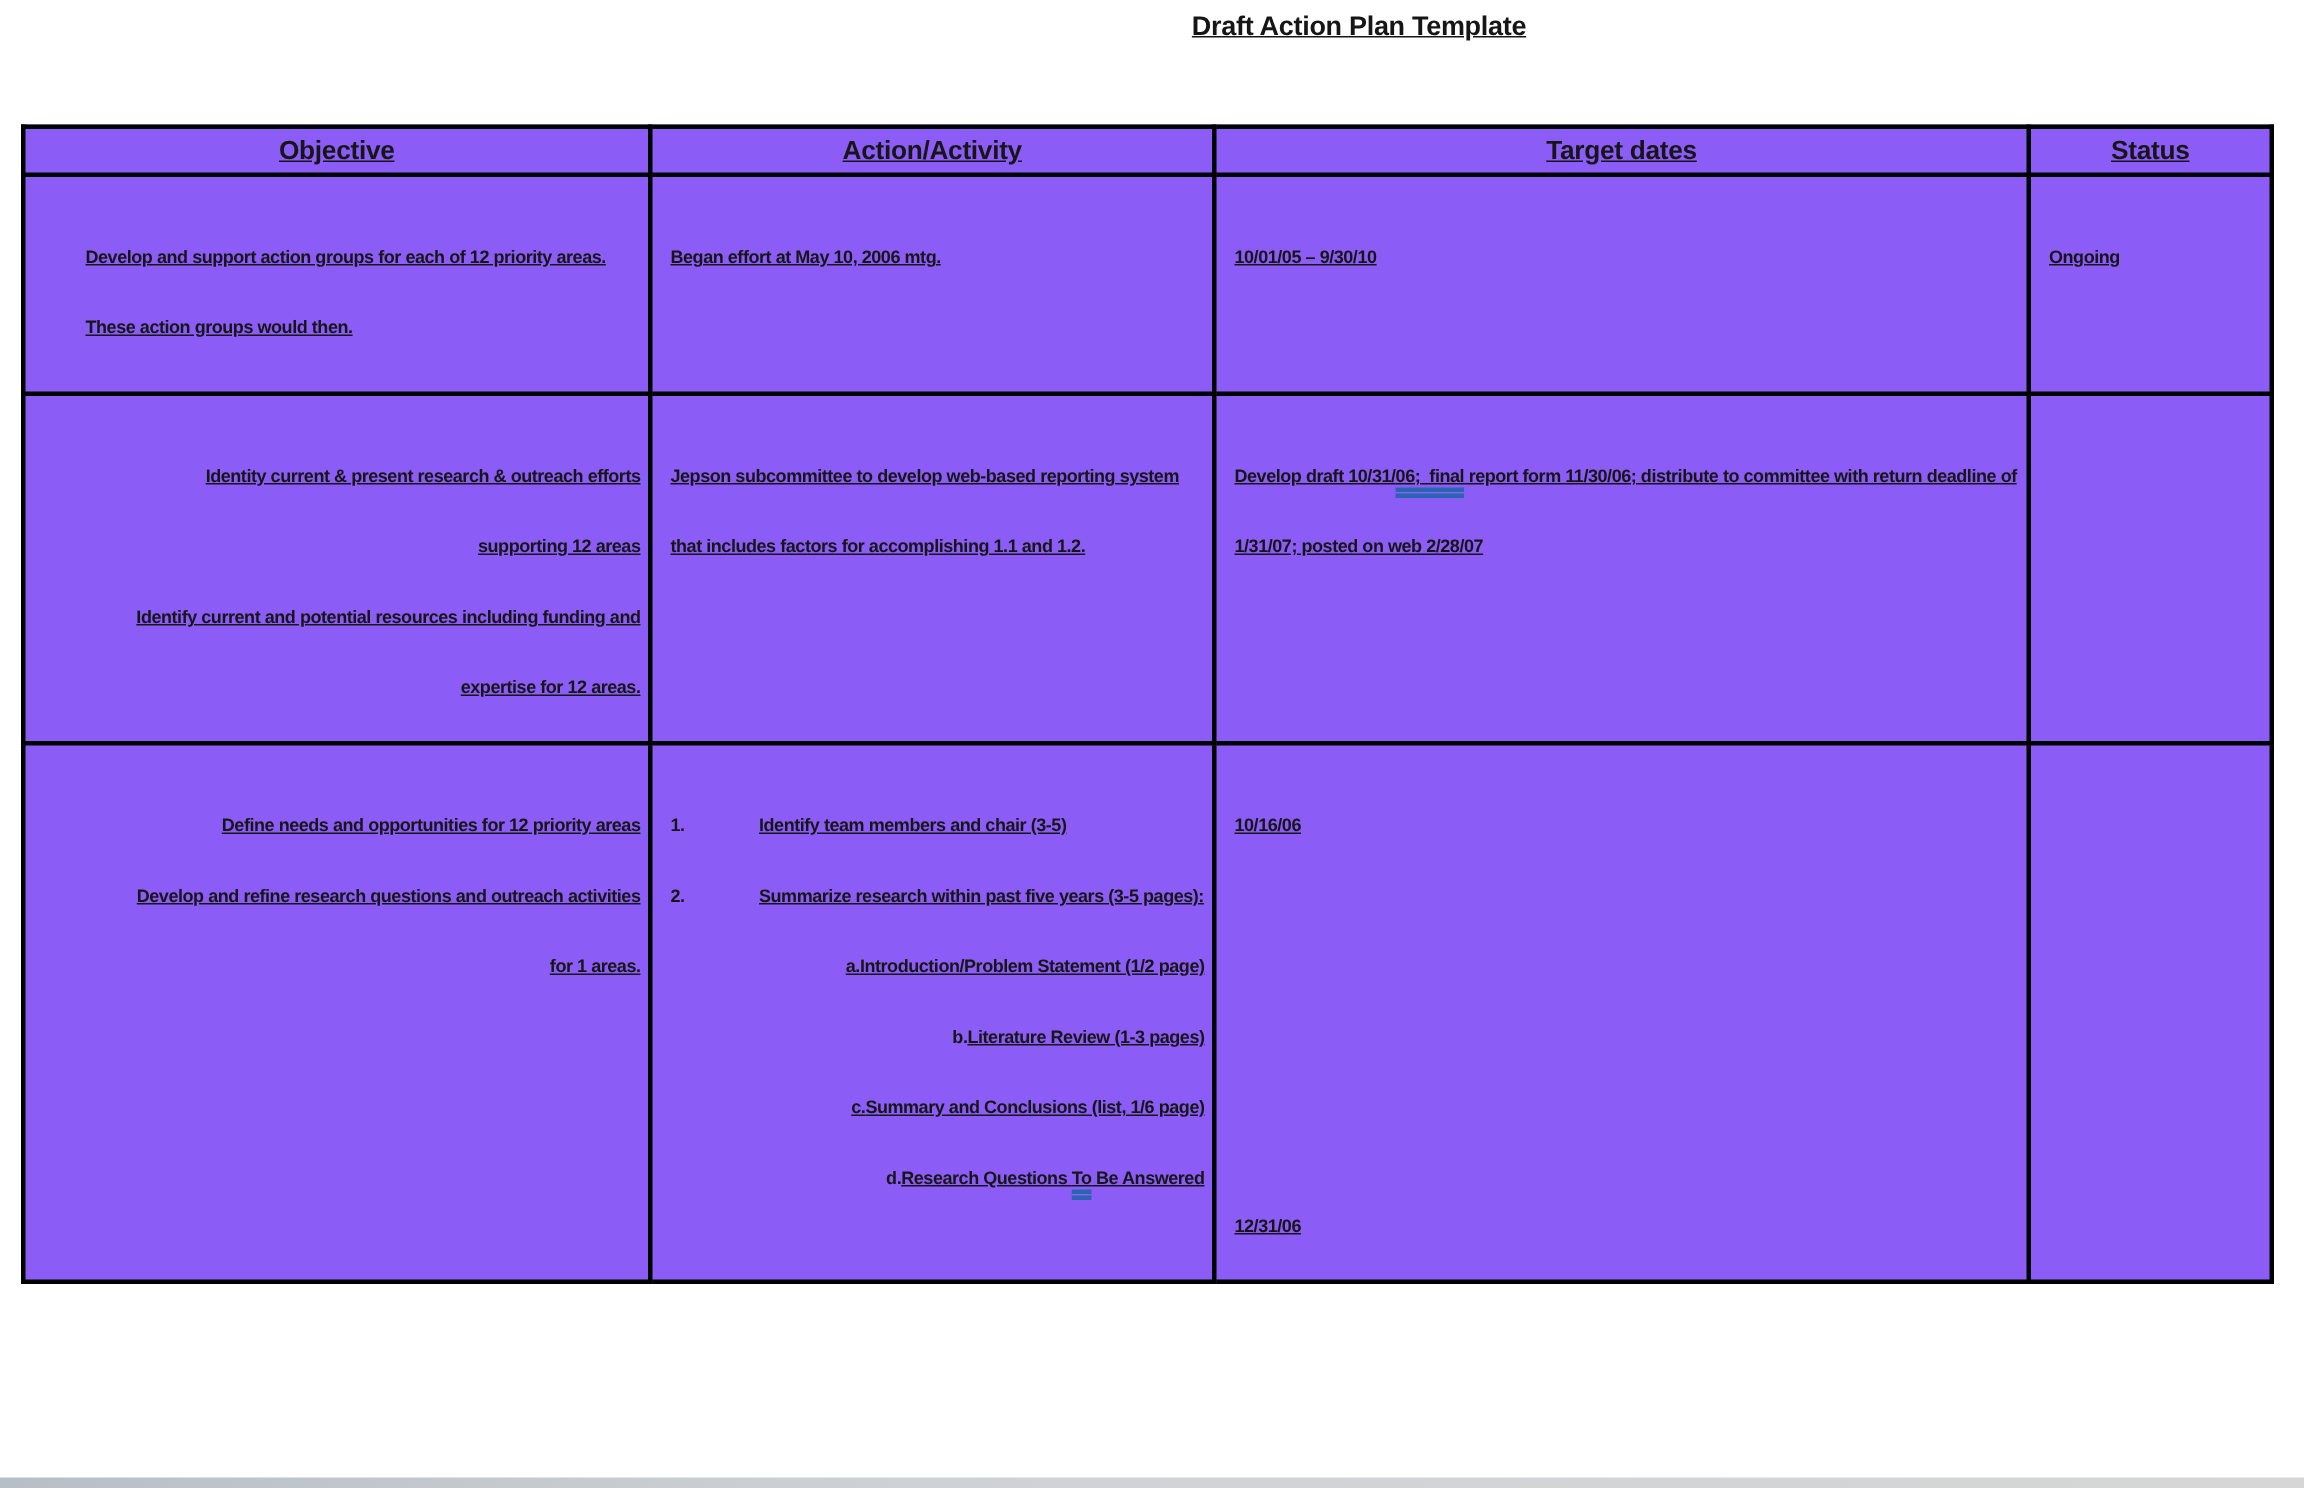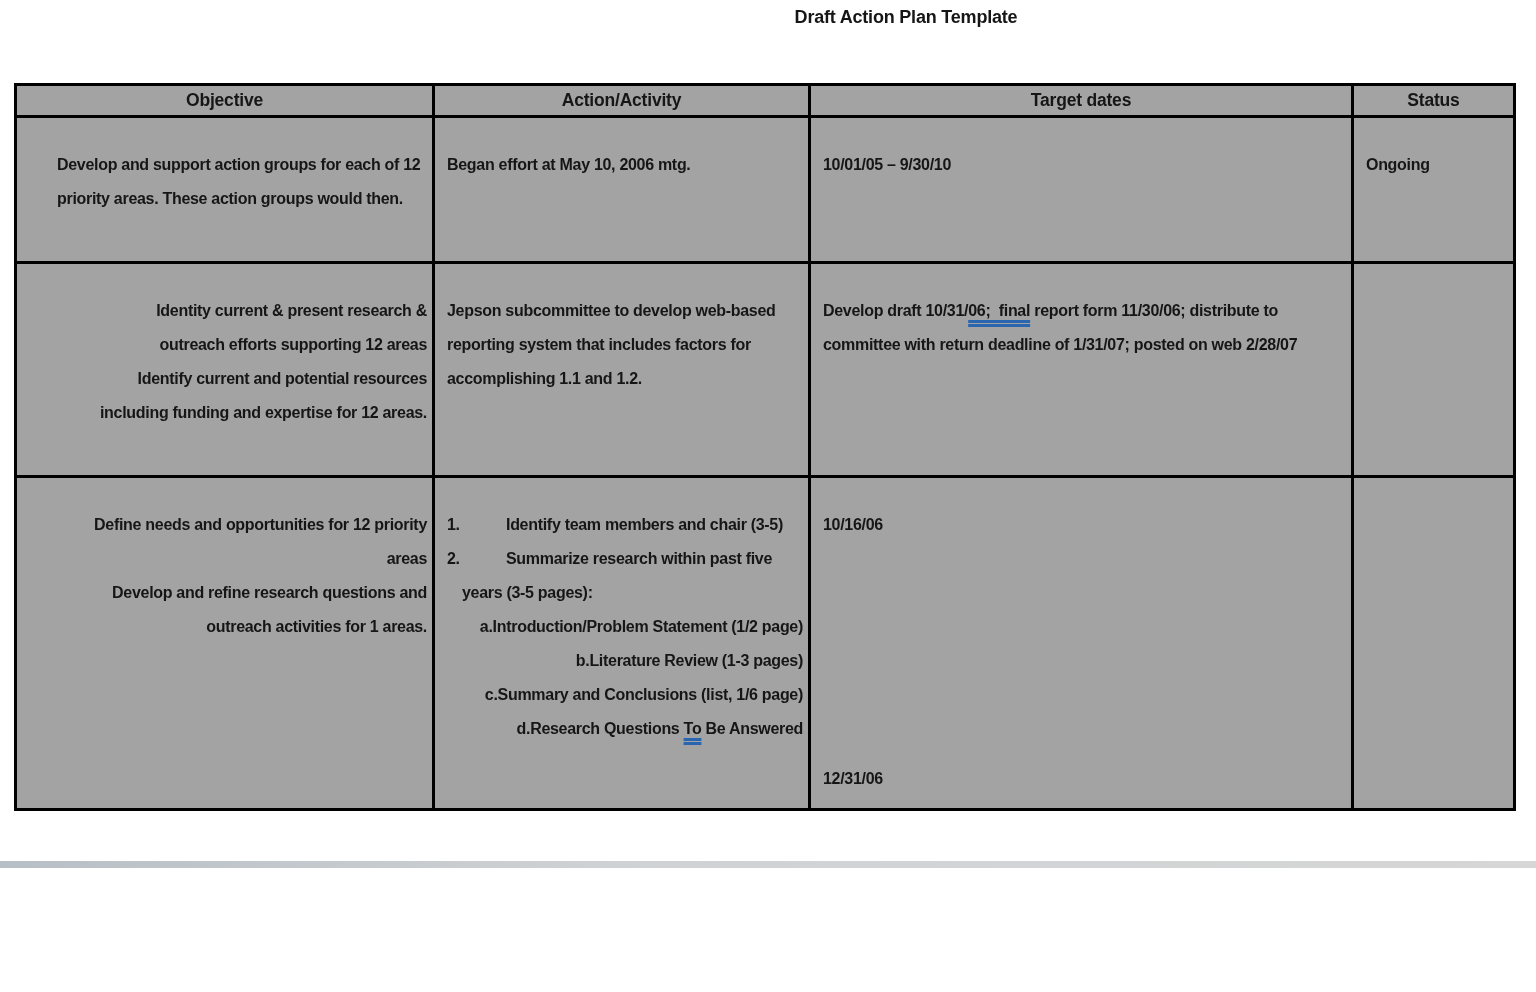--- a/index.html
+++ b/index.html
@@ -1,63 +1,64 @@
 <!DOCTYPE html>
 <html><head>
 <meta charset="utf-8">
 <style>
   html, body { margin: 0; padding: 0; background: #ffffff; }
   .screen {
     position: relative;
     width: 1536px;
-    height: 868px;
+    height: 992px;
     overflow: hidden;
     background: #ffffff;
     font-family: "Liberation Sans", sans-serif;
     font-weight: 700;
     color: #161616;
+    text-decoration: underline;
   }
   
   .doc-header {
     margin: 0 0 0 276px;
     text-align: center;
     font-size: 18px;
     line-height: 35px;
     letter-spacing: -0.2px;
   }
   .doc-subtitle { margin-top: 23px; }
 
   
   table.plan-table {
     border-collapse: collapse;
     table-layout: fixed;
     width: 1499px;
     margin: 48px 0 0 14px;
-    background: #a3a3a3;
+    background: #8b5cf6;
   }
   col.c-obj { width: 418px; }
   col.c-act { width: 376px; }
   col.c-tgt { width: 543px; }
   col.c-sts { width: 162px; }
   th, td { border: 3px solid #000000; }
   th {
     font-size: 17.5px;
     text-align: center;
     vertical-align: middle;
     height: 29px;
     padding: 0;
     letter-spacing: -0.2px;
   }
   tr.row-1 { height: 146px; }
   tr.row-2 { height: 214px; }
   td {
     vertical-align: top;
     padding: 30px 5px 12px 12px;
-    font-size: 16px;
-    line-height: 34px;
+    font-size: 12px;
+    line-height: 47px;
     letter-spacing: -0.3px;
   }
   td p { margin: 0; }
   .ml-r1 { margin-left: 28px; }             
   .ind { margin-left: 39px; text-indent: 21px; text-align: right; }  
 
   
   .ai { padding-left: 15px; text-indent: -15px; }
   .ai.sub { padding-left: 29px; text-indent: -14px; text-align: right; }
   .mk-num { display: inline-block; width: 59px; text-indent: 0; }

